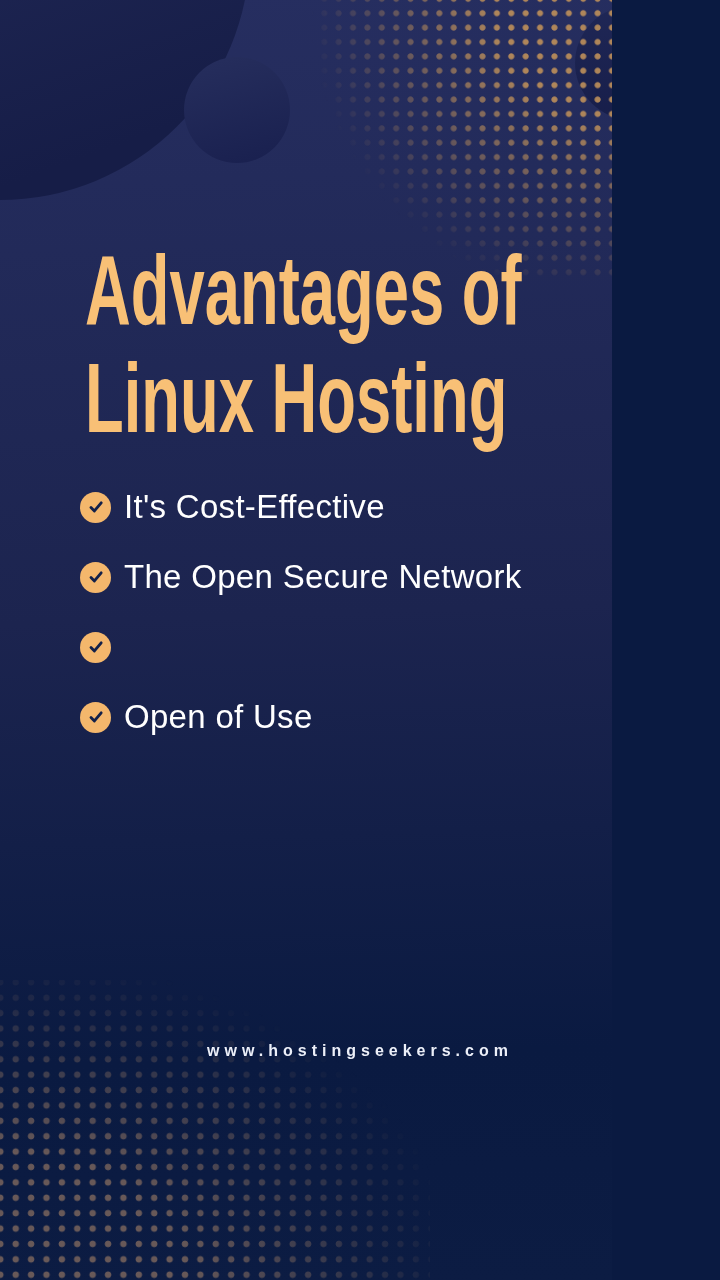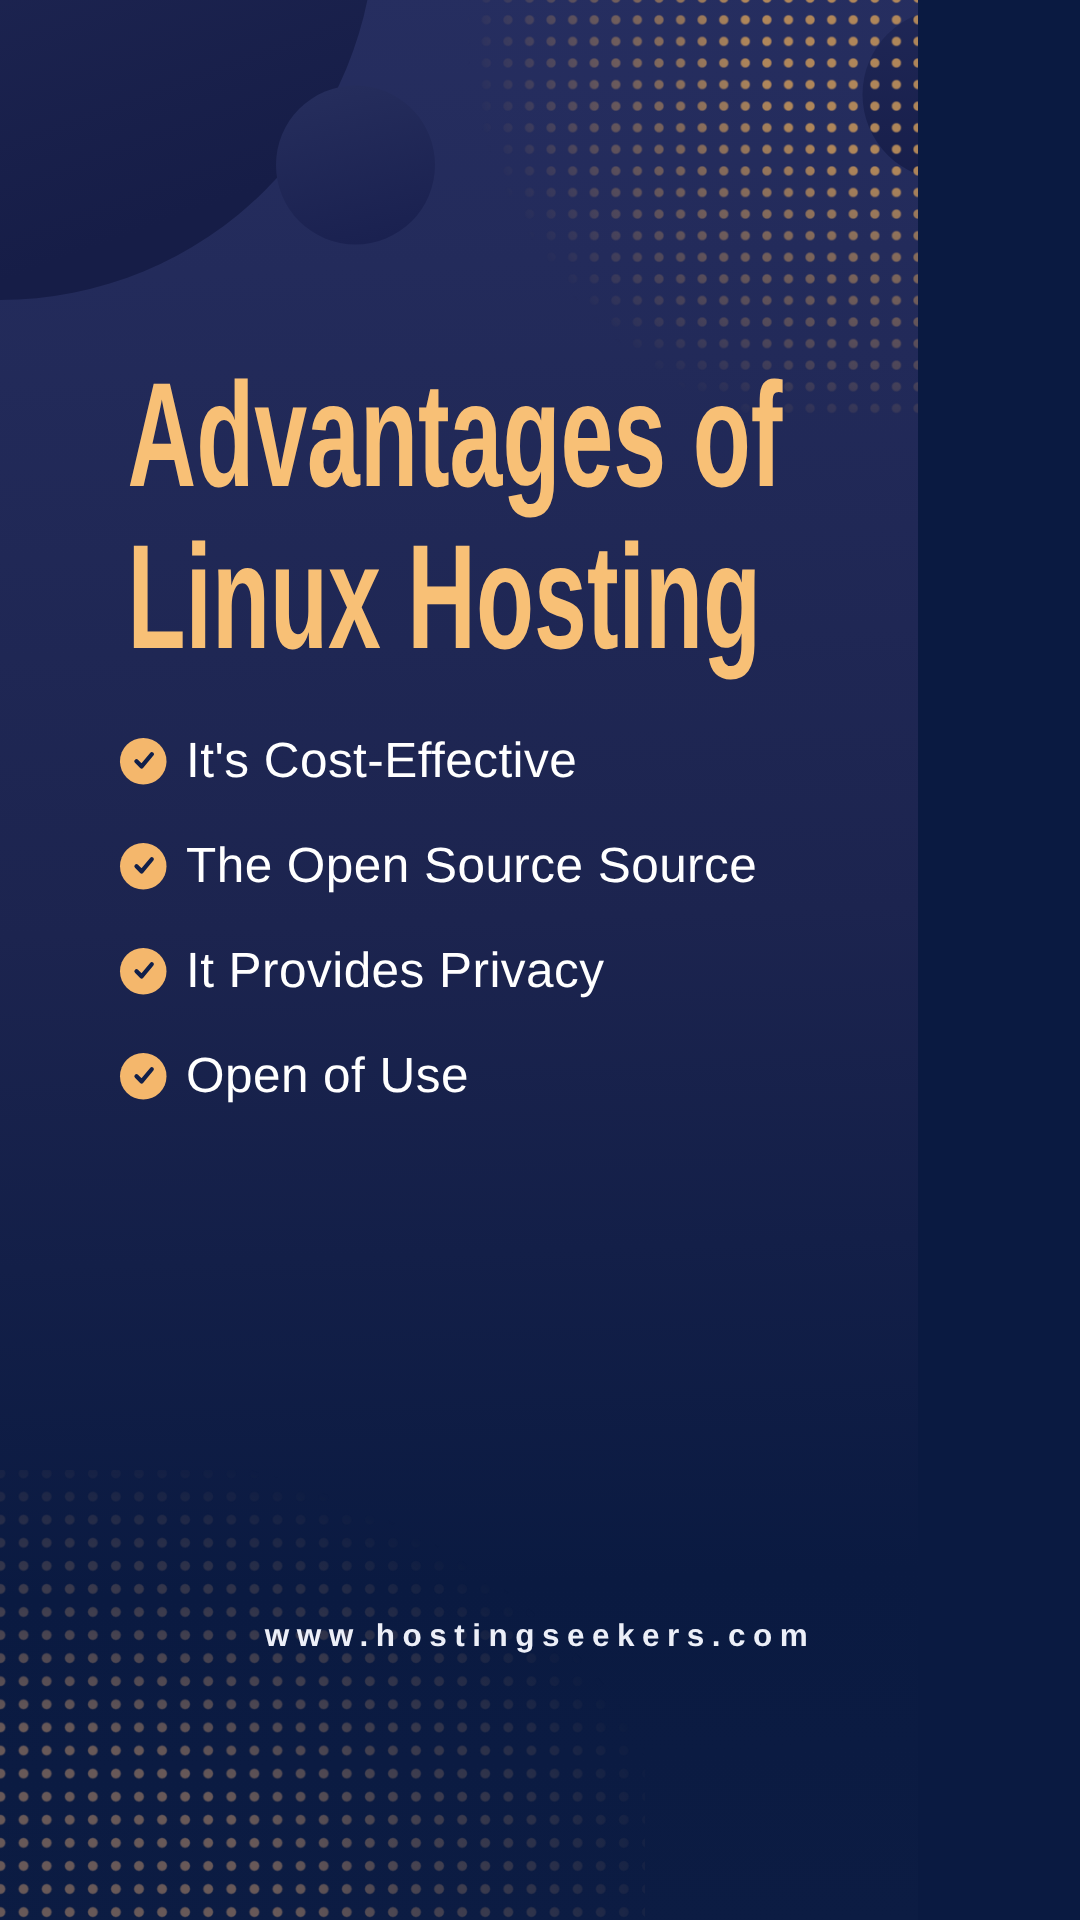--- a/index.html
+++ b/index.html
@@ -59,23 +59,23 @@
     display:flex;align-items:center;justify-content:center;
   }
   .check-badge svg{display:block;}
   .adv-label{
     margin-left:13px;
     font-family:Liberation Sans, sans-serif;
     font-size:33px;color:#ffffff;letter-spacing:.3px;
     white-space:nowrap;
   }
   .footer{
-    position:absolute;left:0;top:1079px;width:720px;
+    position:absolute;left:0;top:1042px;width:720px;
     text-align:center;
-    font-size:21px;font-weight:700;
+    font-size:16px;font-weight:700;
     letter-spacing:5px;color:#eceff8;
     white-space:nowrap;
   }
 </style>
 </head>
 <body>
 
 <div class="canvas">
 
   <div class="circle c-tl-big"></div>
@@ -101,29 +101,28 @@
           </svg>
         </span>
         <span class="adv-label">It's Cost-Effective</span>
       </li>
       <li>
         <span class="check-badge">
           <svg width="20" height="20" viewBox="0 0 24 24" fill="none">
             <path d="M6 12.6l4.1 4.1L18.2 7" stroke-width="3.4" stroke-linecap="round" stroke-linejoin="round" stroke="#11204a"></path>
           </svg>
         </span>
-        <span class="adv-label">The Open Source Source</span>
+        <span class="adv-label">The Open Secure Network</span>
       </li>
       <li>
         <span class="check-badge">
           <svg width="20" height="20" viewBox="0 0 24 24" fill="none">
             <path d="M6 12.6l4.1 4.1L18.2 7" stroke-width="3.4" stroke-linecap="round" stroke-linejoin="round" stroke="#11204a"></path>
           </svg>
         </span>
-        <span class="adv-label">It Provides Privacy</span>
       </li>
       <li>
         <span class="check-badge">
           <svg width="20" height="20" viewBox="0 0 24 24" fill="none">
             <path d="M6 12.6l4.1 4.1L18.2 7" stroke-width="3.4" stroke-linecap="round" stroke-linejoin="round" stroke="#11204a"></path>
           </svg>
         </span>
         <span class="adv-label">Open of Use</span>
       </li>
     </ul>

